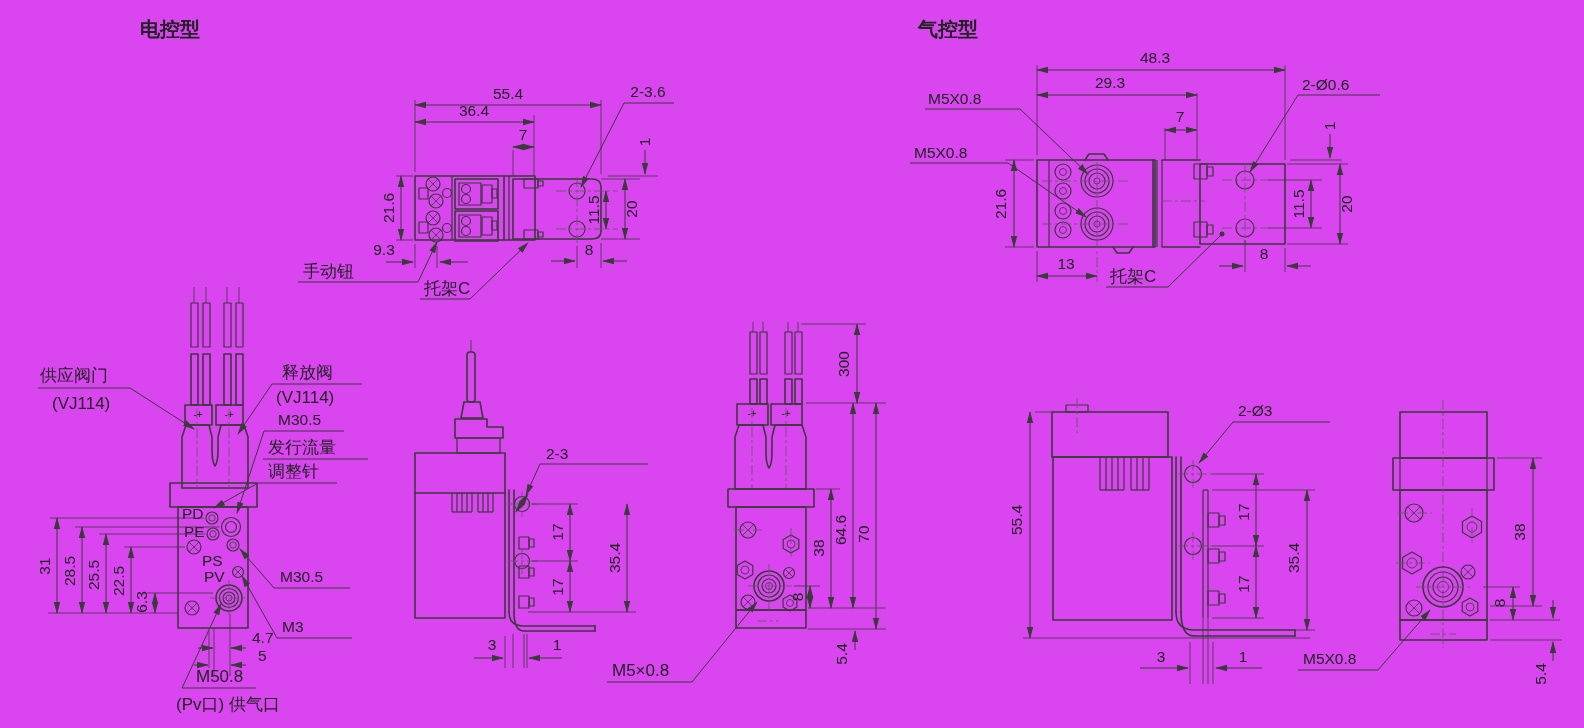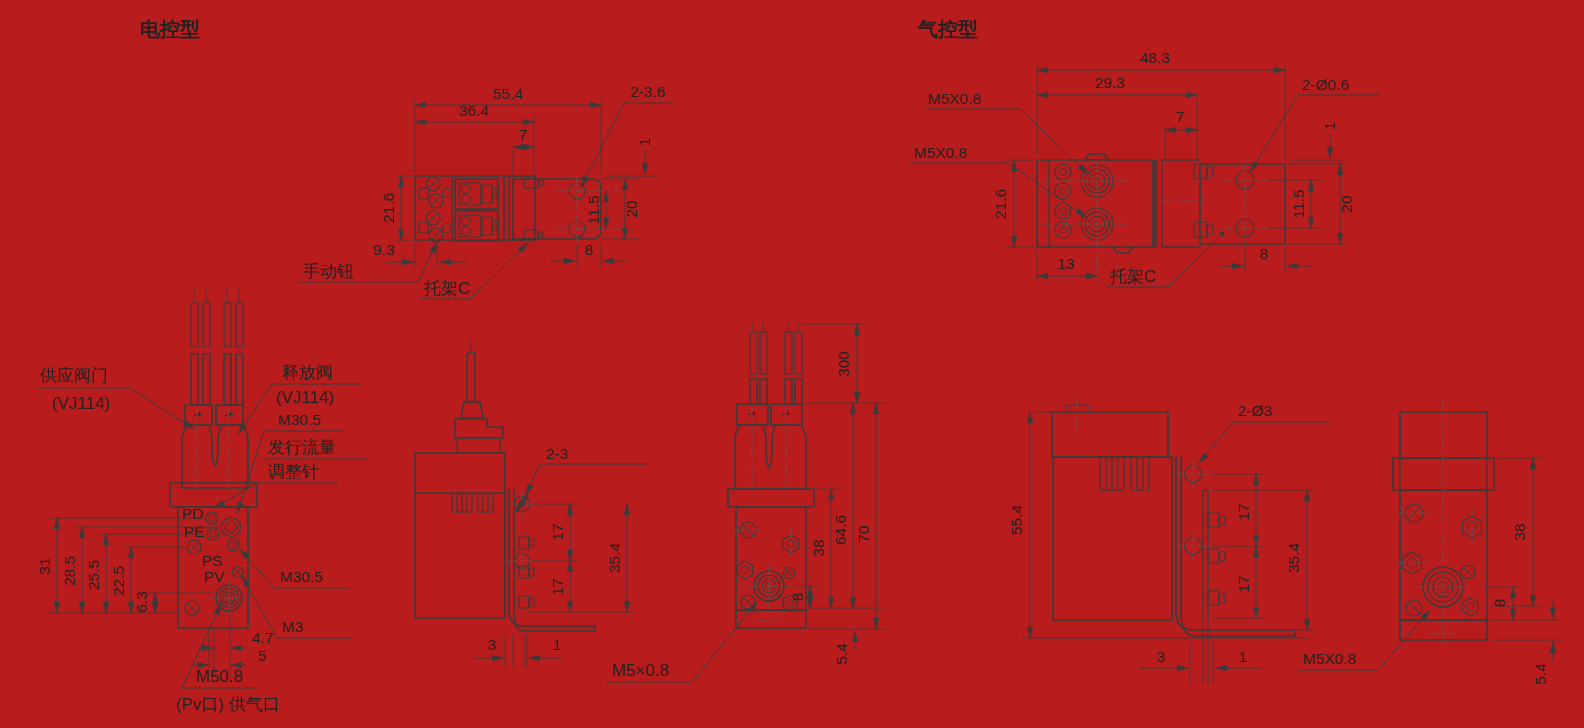--- a/index.html
+++ b/index.html
@@ -1,16 +1,16 @@
 <!DOCTYPE html>
 <html><head>
 <meta charset="utf-8">
 <style>
   html,body{margin:0;padding:0;background:#ffffff;}
-  #stage{width:1584px;height:728px;position:relative;background:#b91c1c;
+  #stage{width:1584px;height:728px;position:relative;background:#d946ef;
          font-family:"Liberation Sans","DejaVu Sans",sans-serif;text-decoration:underline;}
   svg{display:block}
   .ol{stroke:#3a3a3a;stroke-width:1.6;fill:none;stroke-linejoin:round;stroke-linecap:round}
   .o2{stroke:#3a3a3a;stroke-width:1.2;fill:none;stroke-linejoin:round}
   .dl{stroke:#3a3a3a;stroke-width:1;fill:none}
   .xl{stroke:#3a3a3a;stroke-width:0.8;fill:none}
   .cl{stroke:#5a5a5a;stroke-width:0.8;fill:none;stroke-dasharray:10 3 3 3}
   text{fill:#222;font-family:"Liberation Sans","DejaVu Sans",sans-serif}
   .d{font-size:15.5px}
   .lbl{font-size:17px}

